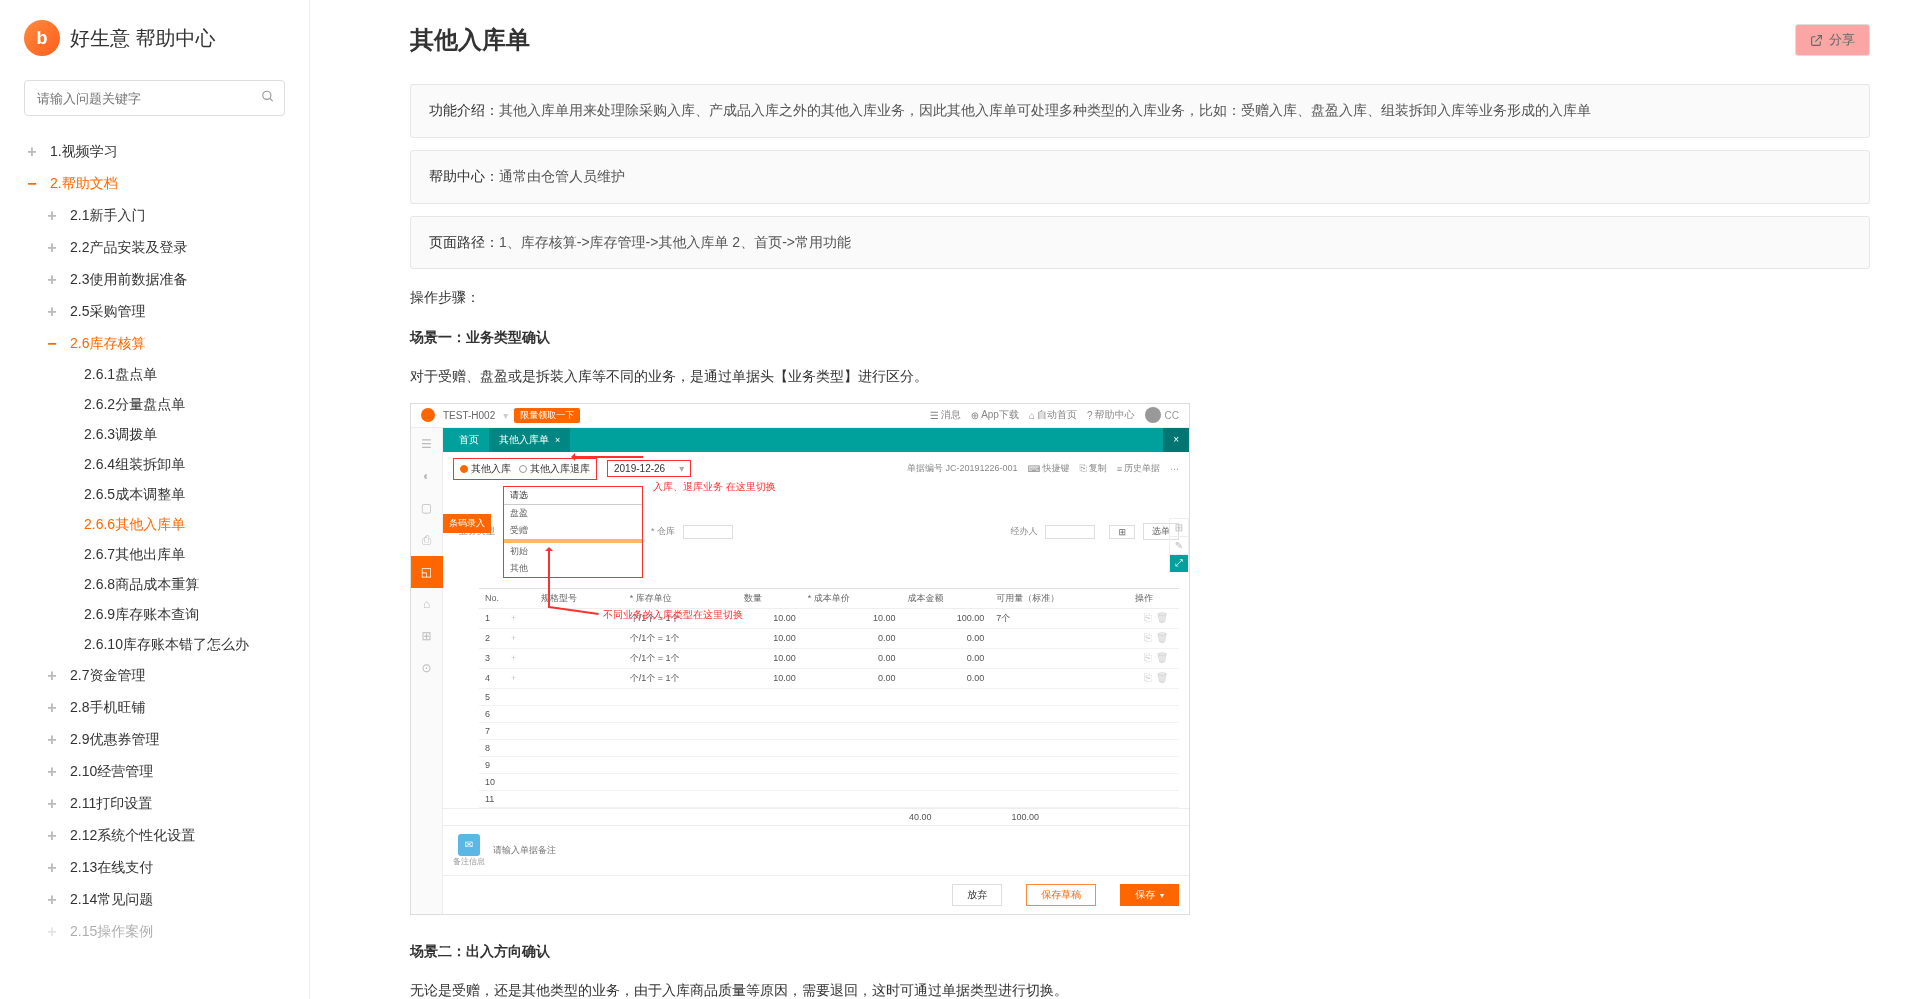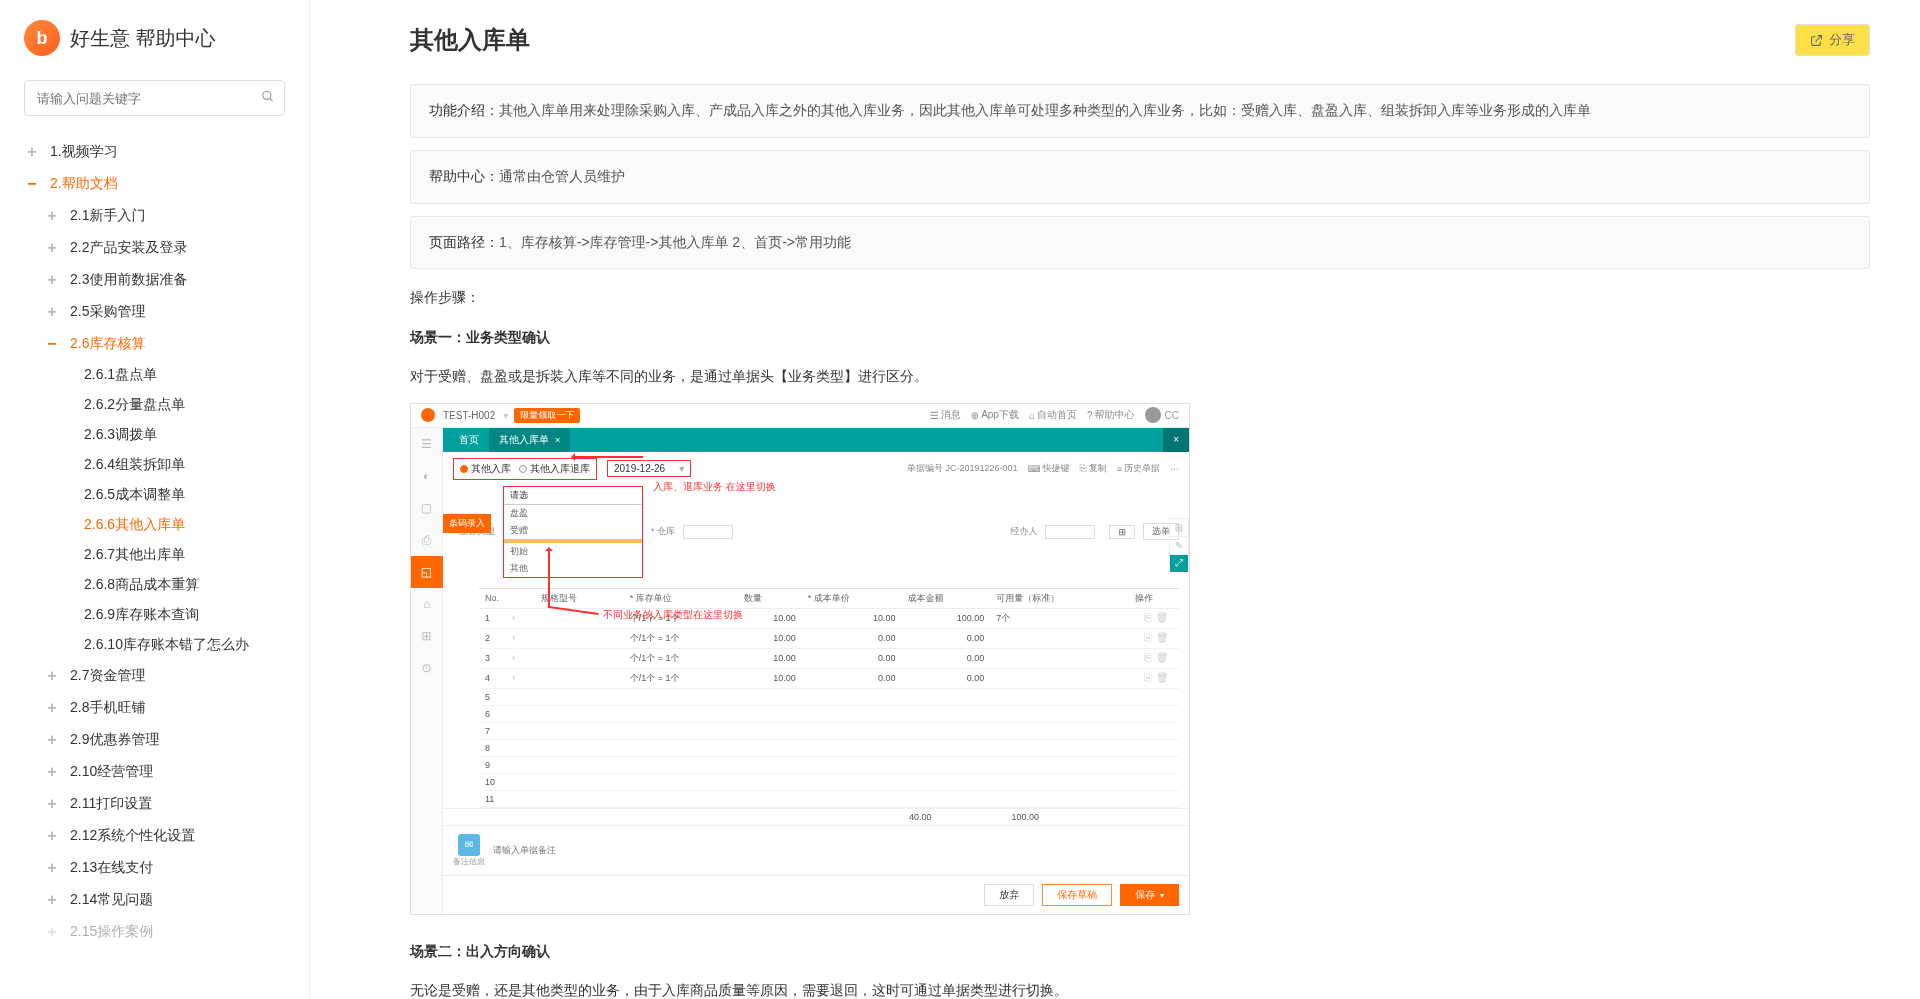--- a/index.html
+++ b/index.html
@@ -17,21 +17,21 @@
 .nav-item.active { color: #ff6600; }
 .nav-icon { display: inline-flex; width: 16px; height: 16px; margin-right: 10px; align-items: center; justify-content: center; }
 .nav-icon.plus::before { content: "+"; color: #bbb; font-weight: bold; font-size: 16px; line-height: 1; }
 .nav-icon.minus::before { content: "−"; color: #ff6600; font-weight: bold; font-size: 16px; line-height: 1; }
 .nav-l2 { padding-left: 20px; }
 .nav-l3 { padding-left: 40px; }
 .nav-l3 .nav-item { padding: 6px 0; }
 .main { flex: 1; padding: 24px 40px 40px 100px; max-width: 1600px; }
 .page-header { display: flex; justify-content: space-between; align-items: center; margin-bottom: 28px; }
 .page-title { font-size: 24px; font-weight: 600; color: #333; }
-.share-btn { border: 1px solid #ddd; background: #fde047; padding: 6px 14px; border-radius: 3px; color: #666; cursor: pointer; display: flex; align-items: center; gap: 6px; font-size: 13px; }
+.share-btn { border: 1px solid #ddd; background: #fca5a5; padding: 6px 14px; border-radius: 3px; color: #666; cursor: pointer; display: flex; align-items: center; gap: 6px; font-size: 13px; }
 .info-box { border: 1px solid #e6e6e6; border-radius: 3px; padding: 14px 18px; margin-bottom: 12px; background: #fafafa; color: #555; font-size: 14px; line-height: 1.7; }
 .info-box .label { color: #333; }
 .content-section { margin-top: 16px; }
 .content-section p { margin-bottom: 14px; line-height: 1.8; font-size: 14px; color: #333; }
 .content-section .step-label { color: #333; }
 .scene-title { font-weight: 600; margin-bottom: 10px; }
 .screenshot { border: 1px solid #ddd; margin: 10px 0 24px 0; width: 780px; background: #fff; }
 .ss-topbar { background: #fff; height: 24px; display: flex; align-items: center; padding: 0 10px; font-size: 10px; color: #999; border-bottom: 1px solid #eee; }
 .ss-topbar .brand-mini { width: 14px; height: 14px; border-radius: 50%; background: #ff6600; margin-right: 8px; }
 .ss-topbar .test-label { color: #666; margin-right: 8px; }
@@ -84,21 +84,21 @@
 .ss-red-arrow2::before { content: ""; position: absolute; left: -3px; top: -5px; border: 4px solid transparent; border-bottom-color: #ff3030; }
 .ss-red-arrow2-diag { position: absolute; left: 106px; top: 178px; width: 50px; height: 2px; background: #ff3030; transform: rotate(8deg); transform-origin: left; }
 .ss-red-text2 { position: absolute; left: 160px; top: 180px; font-size: 10px; color: #ff3030; }
 .ss-totals { display: flex; font-size: 9px; padding: 3px 10px 3px 46px; color: #555; border-top: 1px solid #eee; }
 .ss-totals .tot-val { margin-left: auto; margin-right: 80px; }
 .ss-totals .tot-val2 { margin-right: 140px; }
 .ss-remark { display: flex; align-items: center; padding: 8px 10px; gap: 8px; border-top: 1px solid #eee; }
 .ss-remark .remark-icon { width: 22px; height: 22px; background: #5bb8e6; border-radius: 3px; display: flex; align-items: center; justify-content: center; color: #fff; font-size: 10px; }
 .ss-remark .remark-label { font-size: 8px; color: #999; }
 .ss-remark input { flex: 1; border: none; font-size: 9px; color: #bbb; outline: none; }
-.ss-footer { display: flex; justify-content: flex-end; gap: 8px; padding: 8px 10px; border-top: 1px solid #eee; }
+.ss-footer { display: flex; justify-content: flex-end; gap: 24px; padding: 8px 10px; border-top: 1px solid #eee; }
 .ss-footer .btn { border: 1px solid #ddd; padding: 3px 14px; font-size: 10px; background: #fff; }
 .ss-footer .btn.outline-orange { border-color: #ff8a3d; color: #ff6600; }
 .ss-footer .btn.solid-orange { background: #ff6600; border-color: #ff6600; color: #fff; }
 .ss-footer .btn .caret { font-size: 8px; margin-left: 2px; }
 </style>
 </head>
 <body>
 
 <div class="container">
   <aside class="sidebar">

